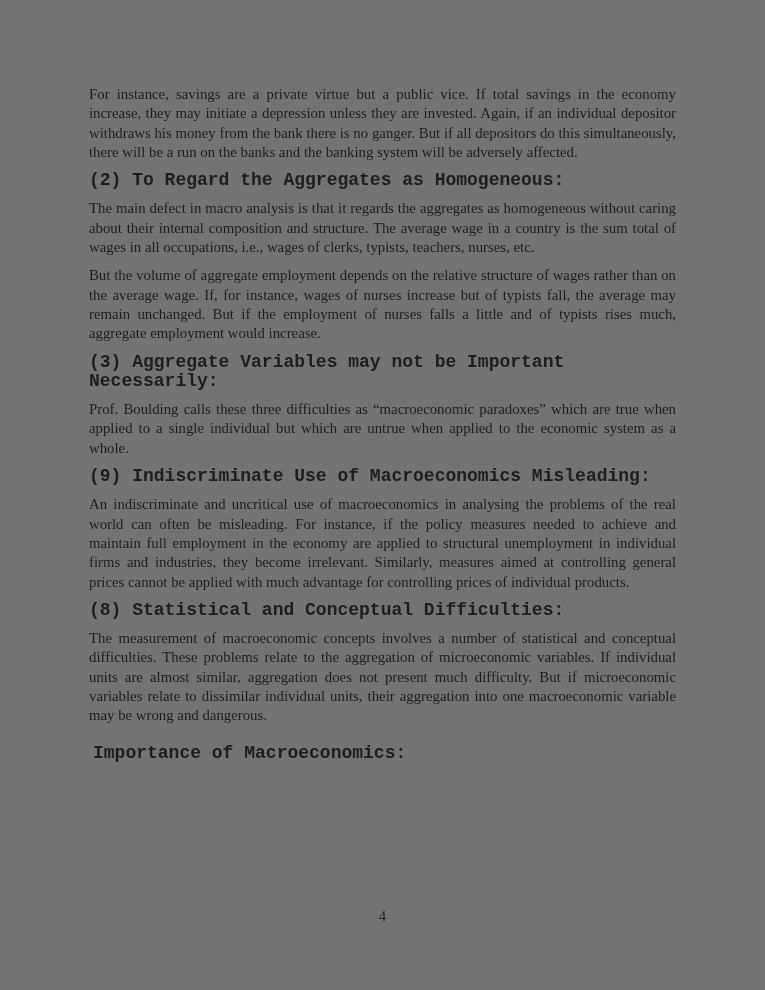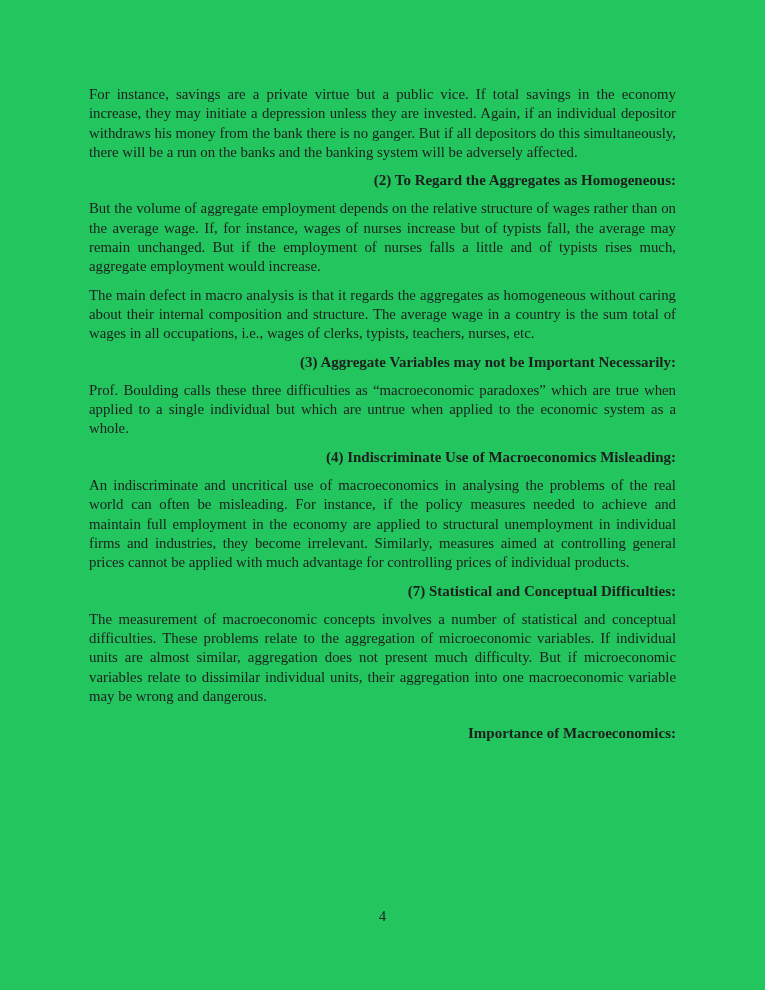--- a/index.html
+++ b/index.html
@@ -4,44 +4,45 @@
 <style>
   html, body {
     margin: 0;
     padding: 0;
     background: #ffffff;
   }
   .page {
     position: relative;
     width: 765px;
     height: 990px;
-    background: #22c55e;
+    background: #737373;
     font-family: "Liberation Serif", "DejaVu Serif", serif;
     color: #1e1e1e;
     overflow: hidden;
   }
   .content {
     position: absolute;
     top: 85px;
     left: 89px;
     width: 587px;
   }
   .content p {
     margin: 0 0 9px 0;
     font-size: 14.8px;
     line-height: 19.3px;
     text-align: justify;
     text-justify: inter-word;
   }
   .content h2 {
     margin: 7px 0 9px 0;
-    font-size: 15px;
+    font-size: 18px;
     line-height: 19.3px;
     font-weight: bold;
-    text-align: right;
+    text-align: left;
+    font-family: Liberation Mono, monospace;
   }
   .content h2.importance-heading {
     margin-top: 18px;
     padding-left: 4px;
   }
   .page-number {
     position: absolute;
     top: 908px;
     left: 0;
     width: 765px;
@@ -50,24 +51,24 @@
     color: #222222;
   }
 </style>
 </head>
 <body>
 
 <div class="page">
   <div class="content">
     <p>For instance, savings are a private virtue but a public vice. If total savings in the economy increase, they may initiate a depression unless they are invested. Again, if an individual depositor withdraws his money from the bank there is no ganger. But if all depositors do this simultaneously, there will be a run on the banks and the banking system will be adversely affected.</p>
     <h2>(2) To Regard the Aggregates as Homogeneous:</h2>
+    <p>The main defect in macro analysis is that it regards the aggregates as homogeneous without caring about their internal composition and structure. The average wage in a country is the sum total of wages in all occupations, i.e., wages of clerks, typists, teachers, nurses, etc.</p>
     <p>But the volume of aggregate employment depends on the relative structure of wages rather than on the average wage. If, for instance, wages of nurses increase but of typists fall, the average may remain unchanged. But if the employment of nurses falls a little and of typists rises much, aggregate employment would increase.</p>
-    <p>The main defect in macro analysis is that it regards the aggregates as homogeneous without caring about their internal composition and structure. The average wage in a country is the sum total of wages in all occupations, i.e., wages of clerks, typists, teachers, nurses, etc.</p>
     <h2>(3) Aggregate Variables may not be Important Necessarily:</h2>
     <p>Prof. Boulding calls these three difficulties as “macroeconomic paradoxes” which are true when applied to a single individual but which are untrue when applied to the economic system as a whole.</p>
-    <h2>(4) Indiscriminate Use of Macroeconomics Misleading:</h2>
+    <h2>(9) Indiscriminate Use of Macroeconomics Misleading:</h2>
     <p>An indiscriminate and uncritical use of macroeconomics in analysing the problems of the real world can often be misleading. For instance, if the policy measures needed to achieve and maintain full employment in the economy are applied to structural unemployment in individual firms and industries, they become irrelevant. Similarly, measures aimed at controlling general prices cannot be applied with much advantage for controlling prices of individual products.</p>
-    <h2>(7) Statistical and Conceptual Difficulties:</h2>
+    <h2>(8) Statistical and Conceptual Difficulties:</h2>
     <p>The measurement of macroeconomic concepts involves a number of statistical and conceptual difficulties. These problems relate to the aggregation of microeconomic variables. If individual units are almost similar, aggregation does not present much difficulty. But if microeconomic variables relate to dissimilar individual units, their aggregation into one macroeconomic variable may be wrong and dangerous.</p>
     <h2 class="importance-heading">Importance of Macroeconomics:</h2>
   </div>
   <div class="page-number">4</div>
 </div>
 
 </body></html>

